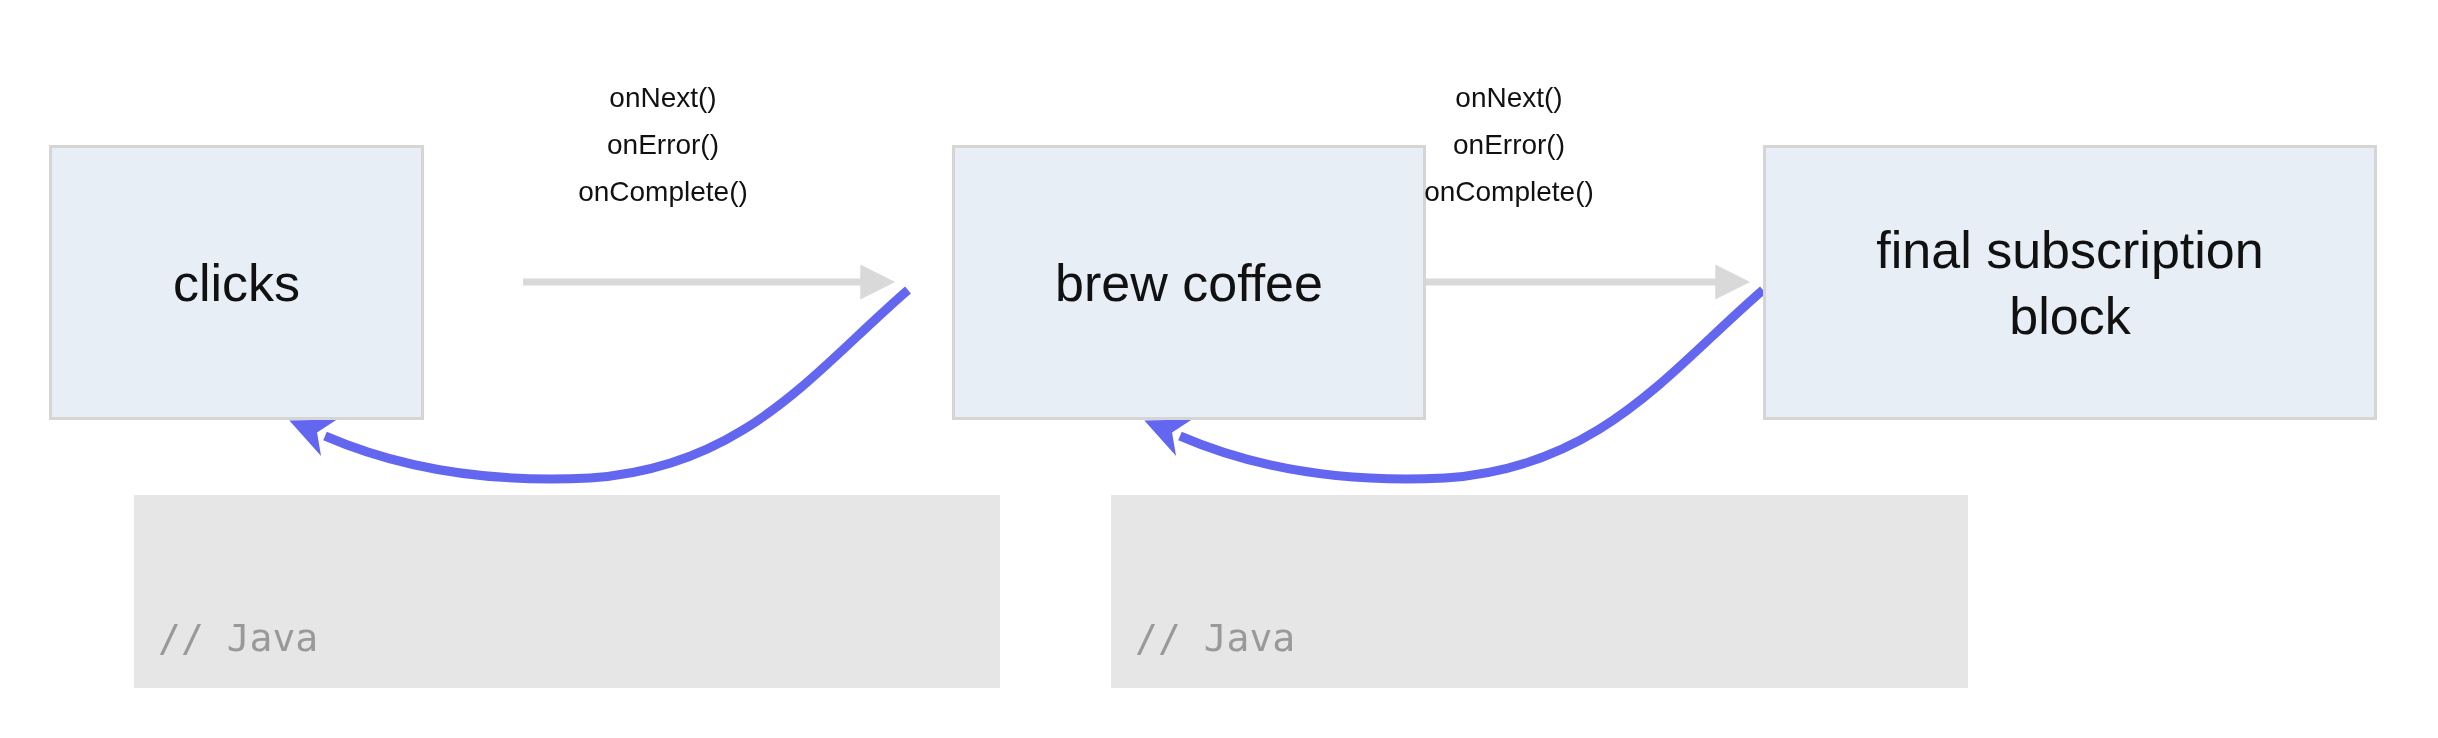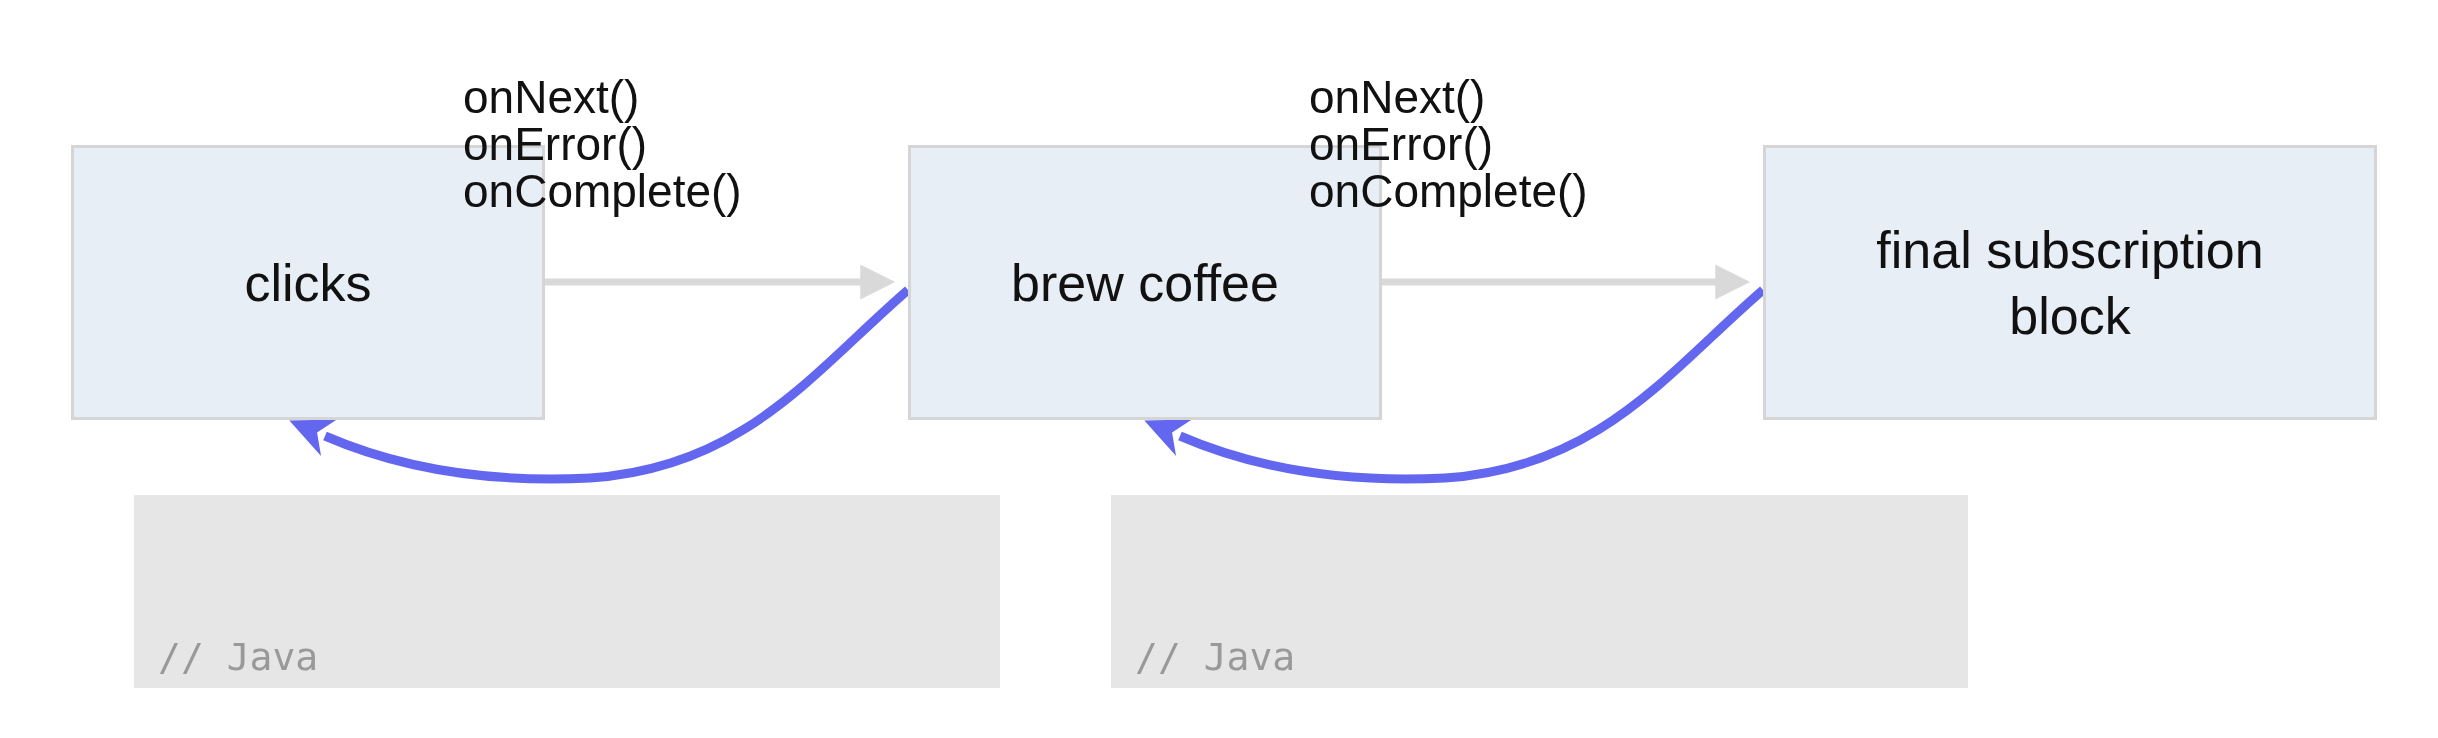--- a/index.html
+++ b/index.html
@@ -30,29 +30,30 @@
     border: 3px solid var(--box-border, #d5d5d5);
     box-sizing: border-box;
     display: flex;
     align-items: center;
     justify-content: center;
     text-align: center;
     font-size: 52px;
     line-height: 66px;
     color: var(--label-text, #111111);
   }
-  .node-1 { left: 49px;   width: 474px; margin-left: 22px; }
-  .node-2 { left: 908px;  width: 474px; }
+  .node-1 { left: 49px;   width: 375px; }
+  .node-2 { left: 952px;  width: 474px; }
   .node-3 { left: 1763px; width: 614px; padding: 14px 58px; }
 
   .events {
     position: absolute;
     top: 74px;
     width: 400px;
-    font-size: 46px;
+    text-align: center;
+    font-size: 28px;
     line-height: 47px;
     color: var(--label-text, #111111);
   }
   .events-1 { left: 463px; }
   .events-2 { left: 1309px; }
 
   .code {
     position: absolute;
     top: 495px;
     height: 193px;
@@ -60,21 +61,21 @@
     box-sizing: border-box;
     padding: 23px 0 0 24px;
     font-family: "DejaVu Sans Mono", "Liberation Mono", monospace;
     font-size: 38px;
     line-height: 48px;
     color: var(--code-text, #1f1f1f);
     white-space: pre;
   }
   .code-1 { left: 134px;  width: 866px; }
   .code-2 { left: 1111px; width: 857px; }
-  .code .comment { color: var(--code-comment, #999999); margin-top: 19px; }
+  .code .comment { color: var(--code-comment, #999999); }
 </style>
 </head>
 <body>
 
 <div class="canvas">
 
   <svg class="arrows" viewBox="0 0 2438 738">
     <defs>
       <marker id="grayArrow" viewBox="0 0 10 10" refX="0.5" refY="5" markerWidth="6.5" markerHeight="5" orient="auto">
         <path class="gray-head" d="M0,0 L10,5 L0,10 z"></path>

